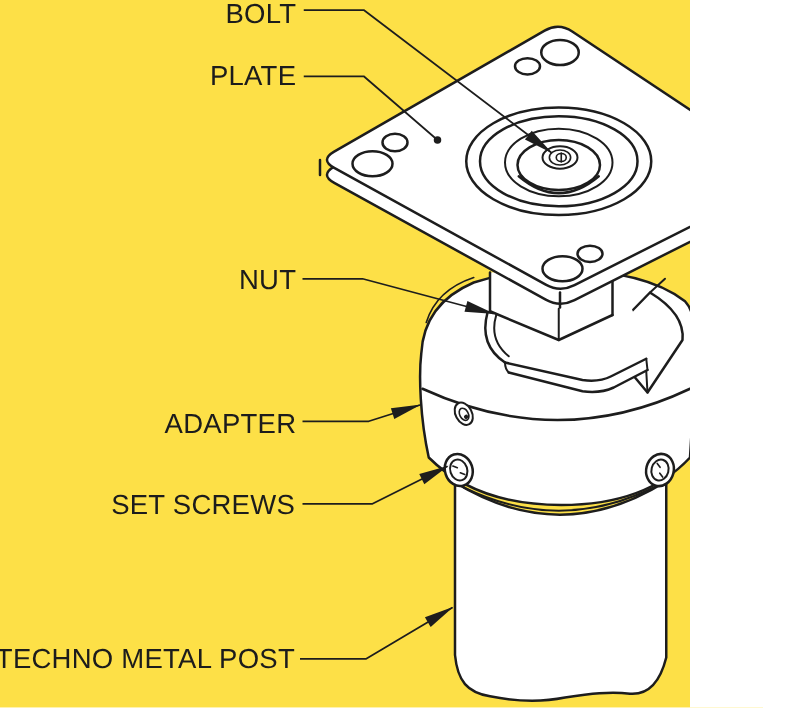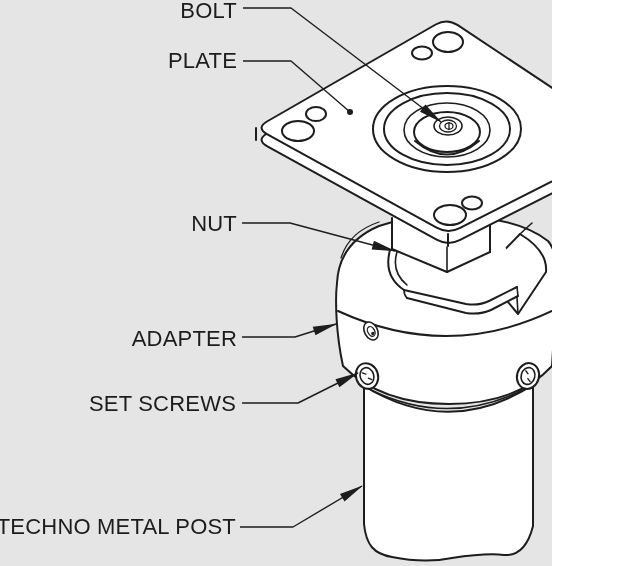--- a/index.html
+++ b/index.html
@@ -1,19 +1,19 @@
 <!DOCTYPE html>
 <html><head>
 <meta charset="utf-8">
 <style>
   html,body{margin:0;padding:0;background:#ffffff;}
   .canvas{
     position:relative;
     width:552px;height:566px;
-    background:#e5e5e5;
+    background:#fde047;
     font-family:"Liberation Sans", sans-serif;
     overflow:hidden;
   }
   svg{display:block;}
   .lbl{
     font-family:"Liberation Sans", sans-serif;
     font-size:22px;
     letter-spacing:0.2px;
     fill:#1c1c1c;
   }

